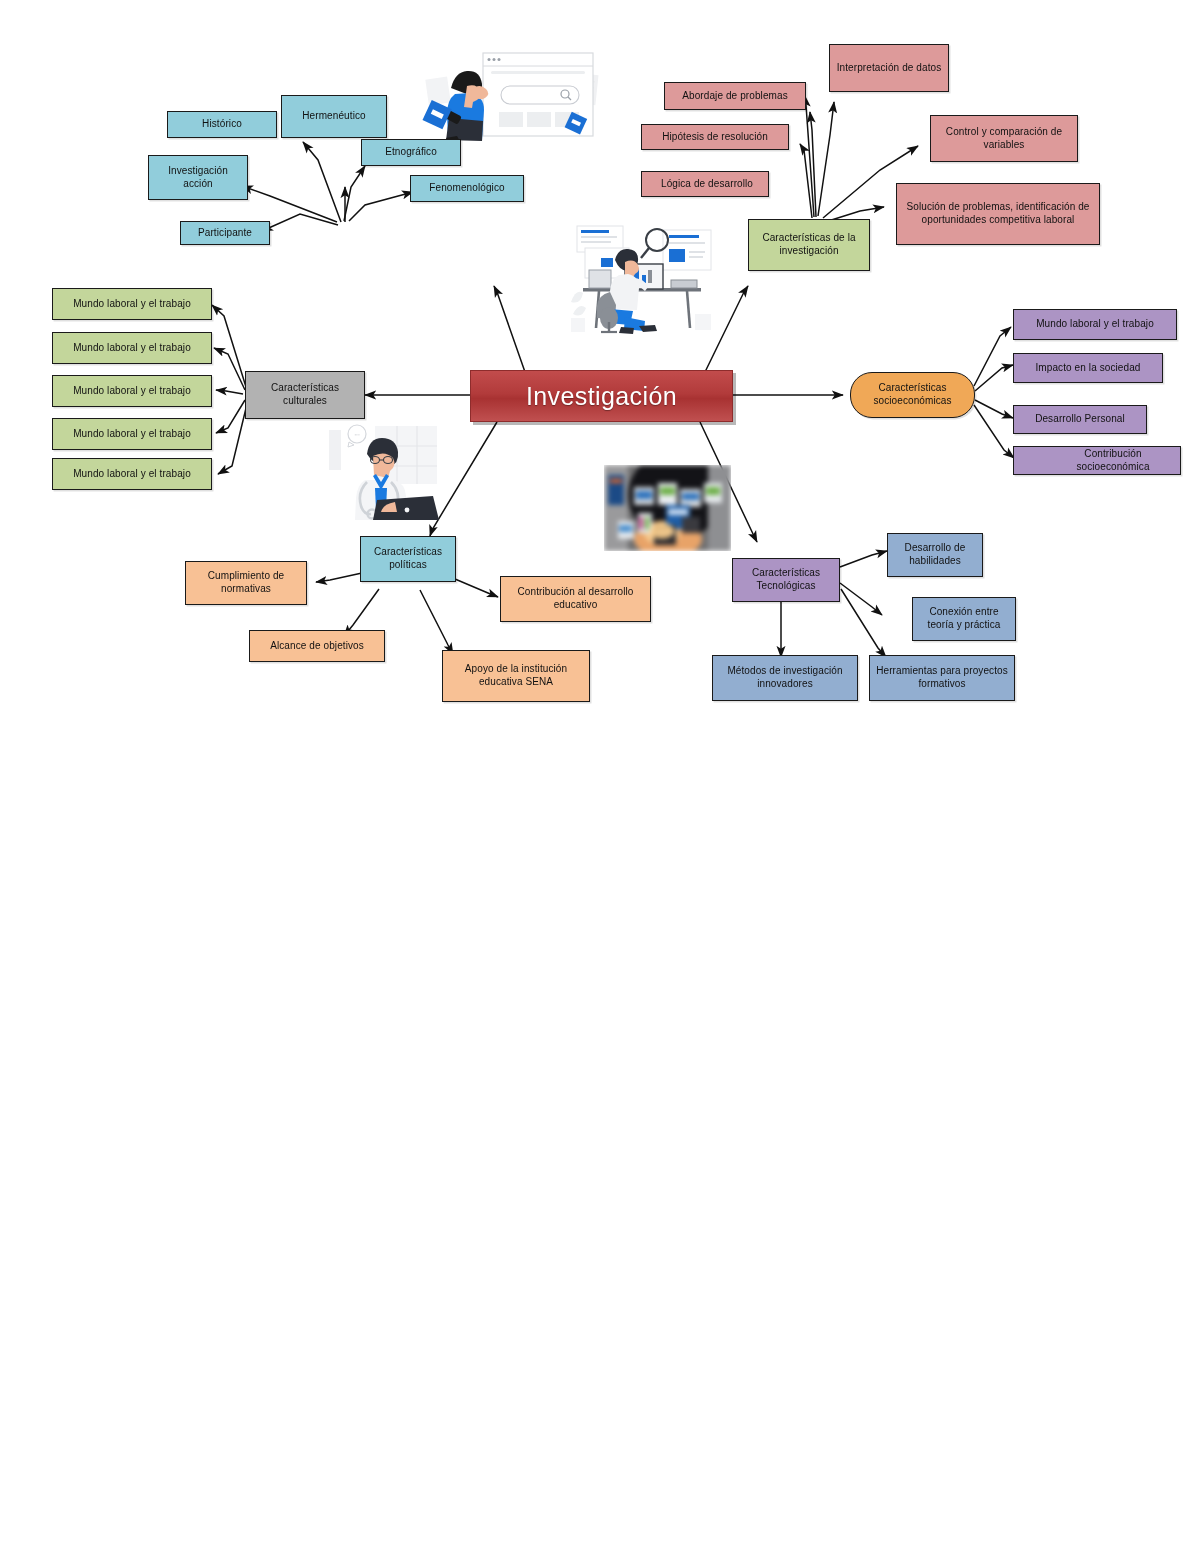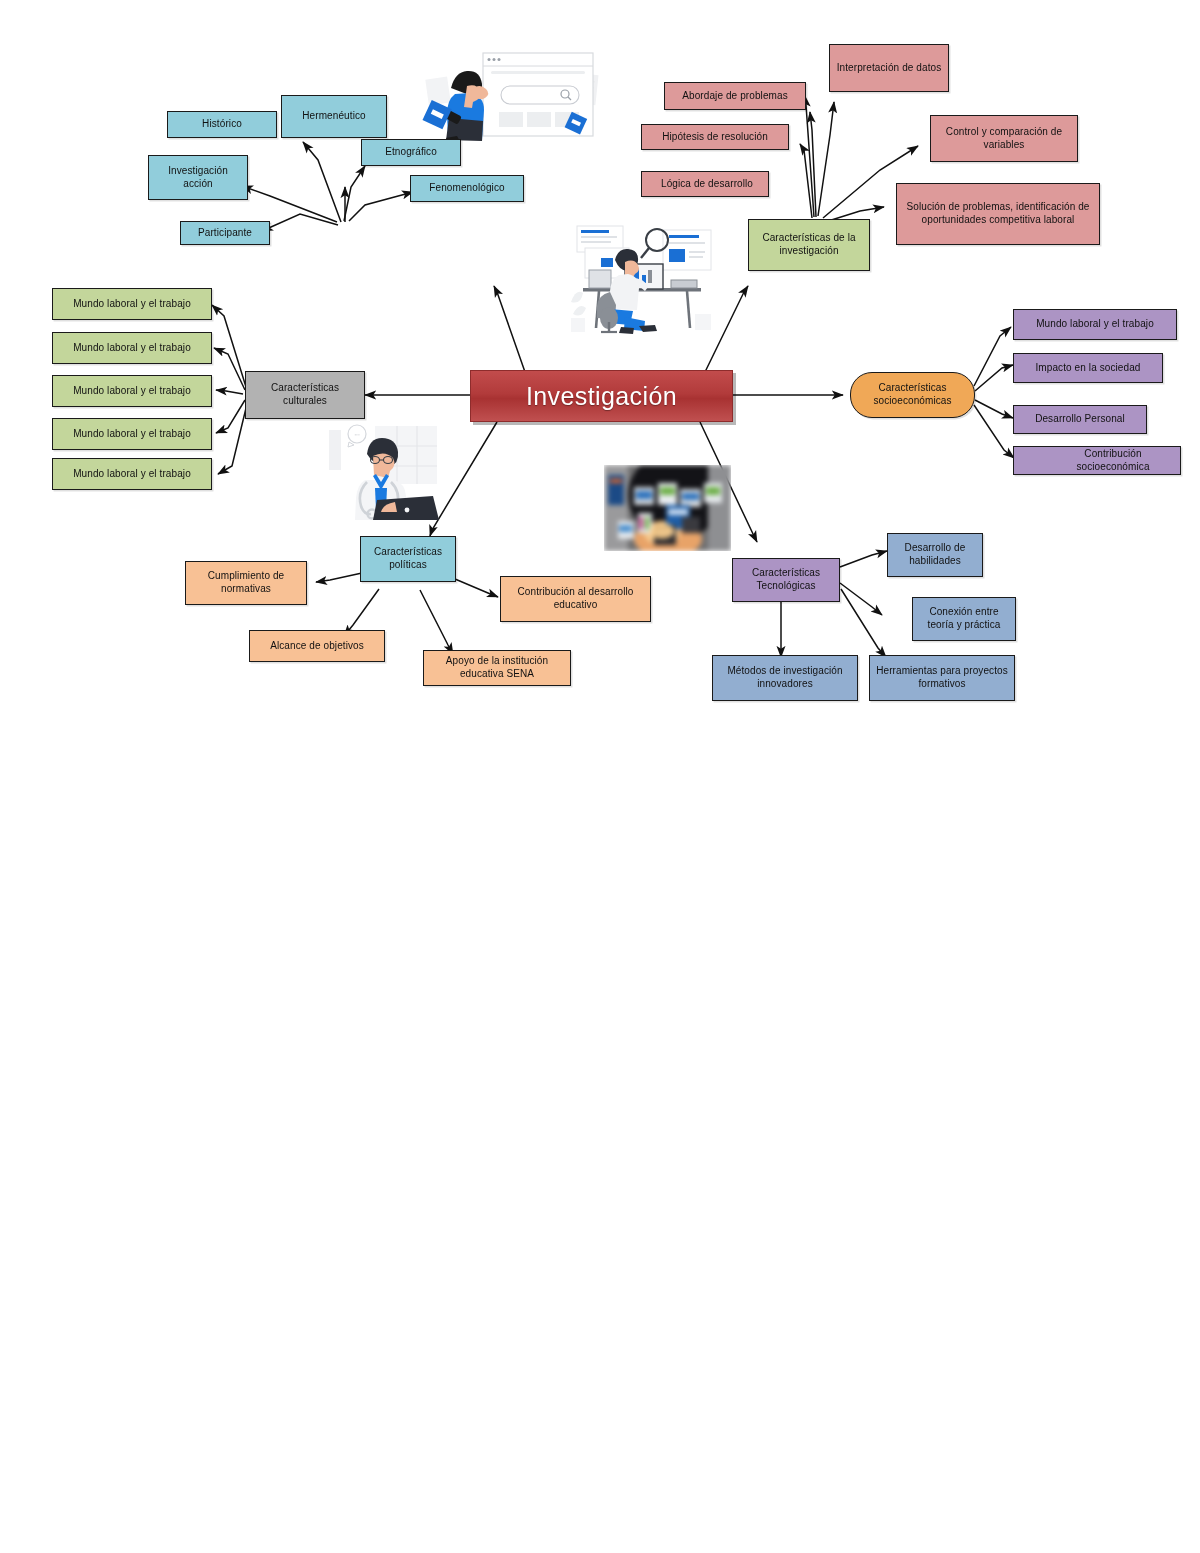--- a/index.html
+++ b/index.html
@@ -288,21 +288,21 @@
 
   <div class="node n-purple" style="left:1013px;top:309px;width:164px;height:31px;">Mundo laboral y el trabajo</div>
   <div class="node n-purple" style="left:1013px;top:353px;width:150px;height:30px;">Impacto en la sociedad</div>
   <div class="node n-purple" style="left:1013px;top:405px;width:134px;height:29px;">Desarrollo Personal</div>
   <div class="node n-purple" style="left:1013px;top:446px;width:168px;height:29px;padding-left:36px;">Contribución socioeconómica</div>
 
   <div class="node n-teal" style="left:360px;top:536px;width:96px;height:46px;">Características políticas</div>
 
   <div class="node n-peach" style="left:185px;top:561px;width:122px;height:44px;">Cumplimiento de normativas</div>
   <div class="node n-peach" style="left:249px;top:630px;width:136px;height:32px;">Alcance de objetivos</div>
-  <div class="node n-peach" style="left:423px;top:650px;width:148px;height:36px;">Apoyo de la institución educativa SENA</div>
+  <div class="node n-peach" style="left:442px;top:650px;width:148px;height:52px;">Apoyo de la institución educativa SENA</div>
   <div class="node n-peach" style="left:500px;top:576px;width:151px;height:46px;">Contribución al desarrollo educativo</div>
 
   <div class="node n-purple" style="left:732px;top:558px;width:108px;height:44px;">Características Tecnológicas</div>
 
   <div class="node n-blue" style="left:887px;top:533px;width:96px;height:44px;">Desarrollo de habilidades</div>
   <div class="node n-blue" style="left:884px;top:597px;width:104px;height:44px;margin-left:28px;">Conexión entre teoría y práctica</div>
   <div class="node n-blue" style="left:712px;top:655px;width:146px;height:46px;">Métodos de investigación innovadores</div>
   <div class="node n-blue" style="left:869px;top:655px;width:146px;height:46px;">Herramientas para proyectos formativos</div>
 
 </div>

